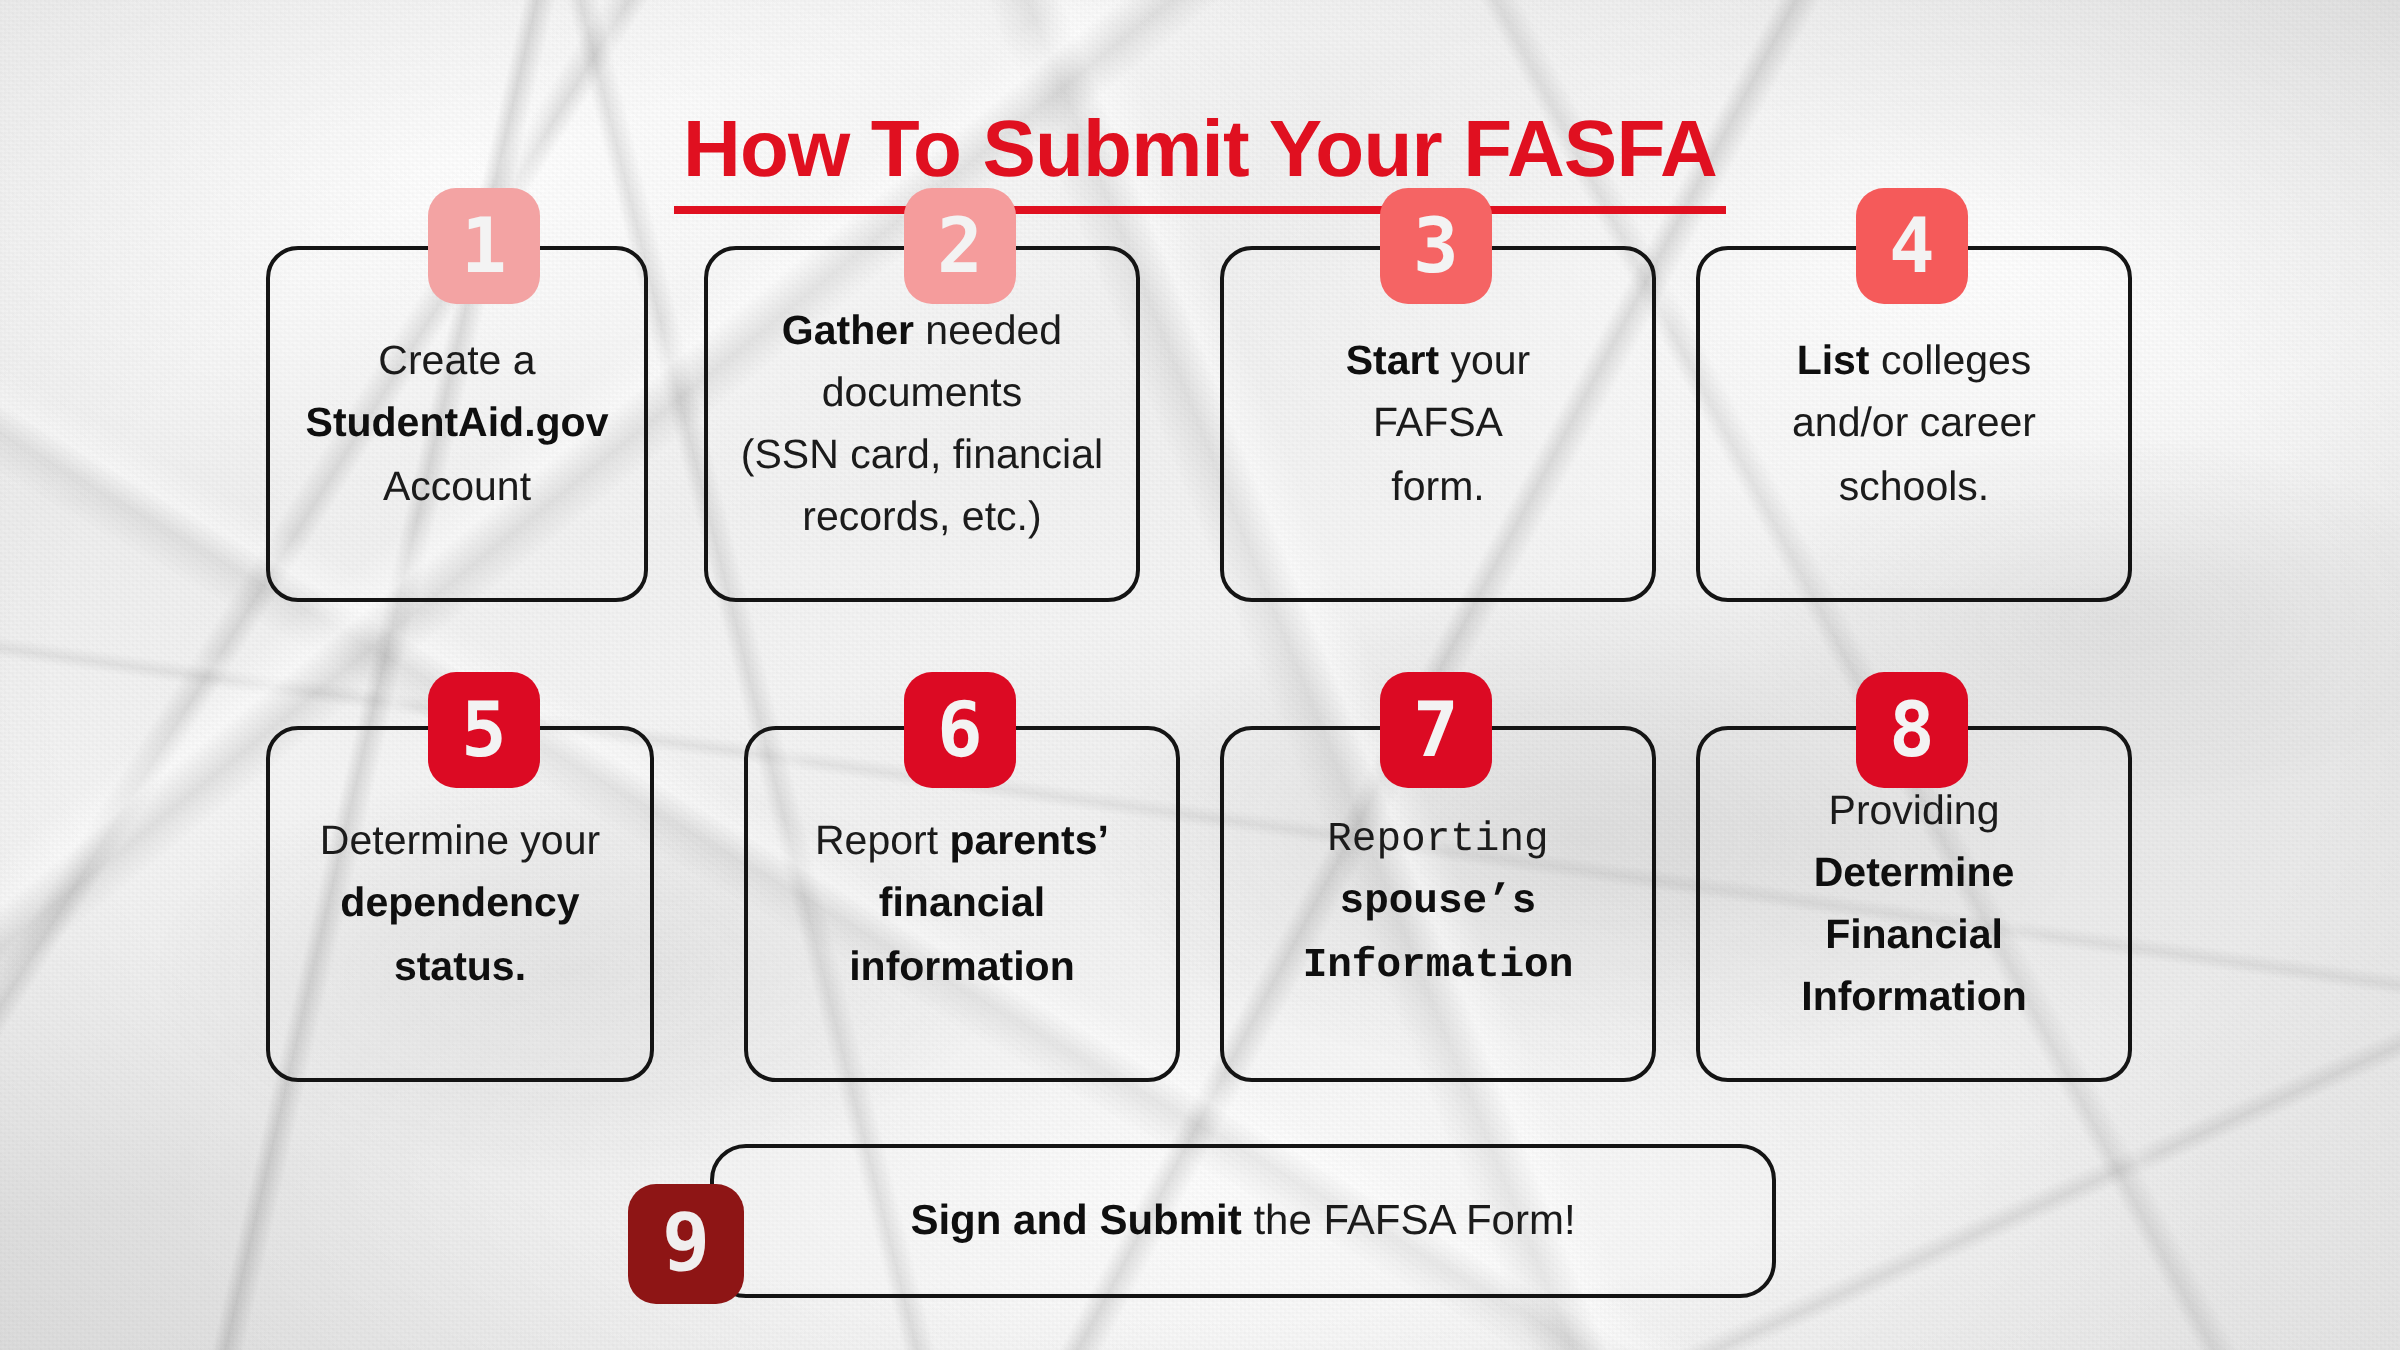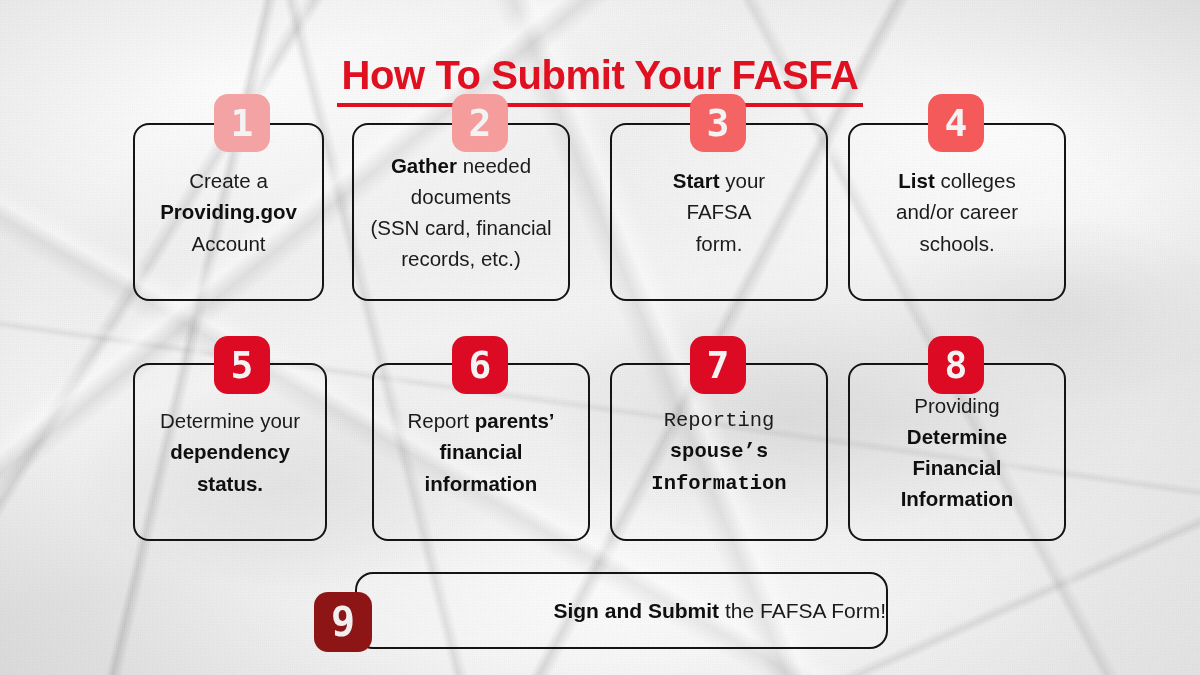--- a/index.html
+++ b/index.html
@@ -135,21 +135,21 @@
 
   
   #final-bar {
     position: absolute;
     box-sizing: border-box;
     border: 2.5px solid #141414;
     border-radius: 18px;
     background: rgba(255,255,255,0.07);
     display: flex;
     align-items: center;
-    justify-content: flex-end;
+    justify-content: center;
     z-index: 3;
   }
   #final-text {
     font-size: 21px;
     line-height: 1.3;
     color: #1b1b1b;
     text-align: center;
     font-weight: 400;
   }
   #final-text b { font-weight: 700; color: #0f0f0f; }
@@ -181,21 +181,21 @@
   <div class="vignette"></div>
 
   <div id="title-block">
     <h1 id="poster-title" style="color: rgb(224, 16, 32); border-bottom-color: rgb(224, 16, 32);">How To Submit Your FASFA</h1>
   </div>
 
   <div class="badge" id="badge-1" style="left: 214px; top: 94px; background-color: rgb(243, 163, 163);">
     <span>1</span>
   </div>
   <div class="card" id="card-1" style="left:133px; top:123px; width:191px; height:178px;">
-    <div class="card-text">Create a<br><b>Providing.gov</b><br>Account</div>
+    <div class="card-text">Create a<br><b>StudentAid.gov</b><br>Account</div>
   </div>
 
   <div class="badge" id="badge-2" style="left: 452px; top: 94px; background-color: rgb(245, 156, 156);">
     <span>2</span>
   </div>
   <div class="card" id="card-2" style="left:352px; top:123px; width:218px; height:178px;">
     <div class="card-text"><b>Gather</b> needed<br>documents<br>(SSN card, financial<br>records, etc.)</div>
   </div>
 
   <div class="badge" id="badge-3" style="left: 690px; top: 94px; background-color: rgb(245, 100, 100);">

